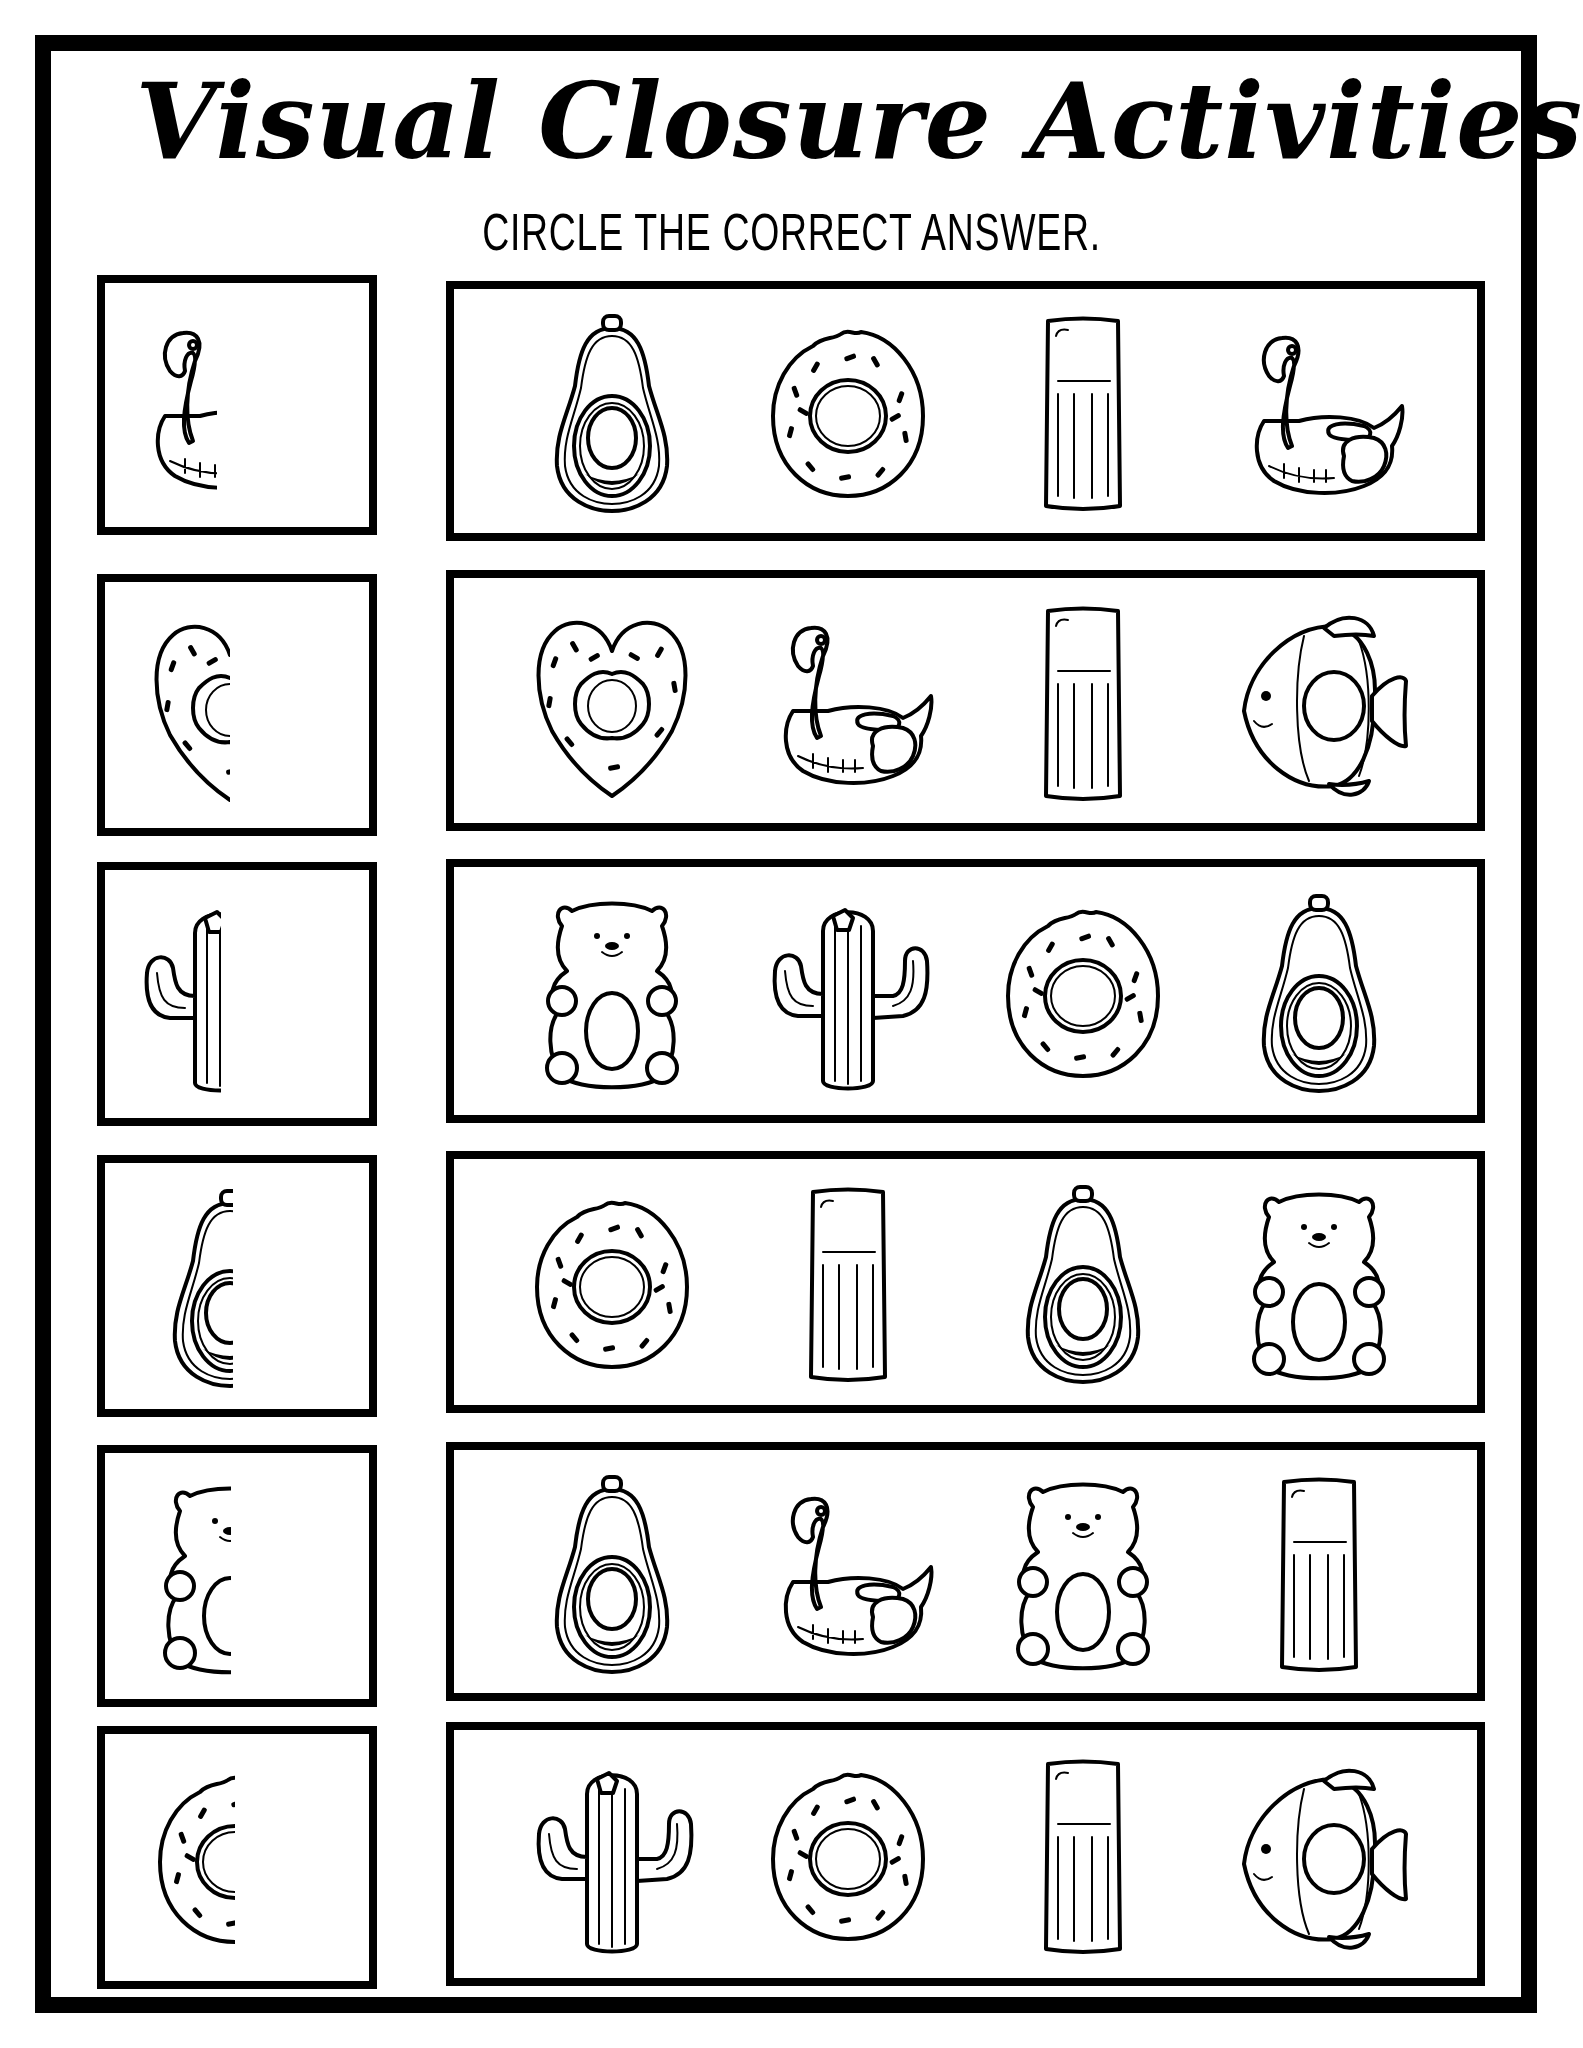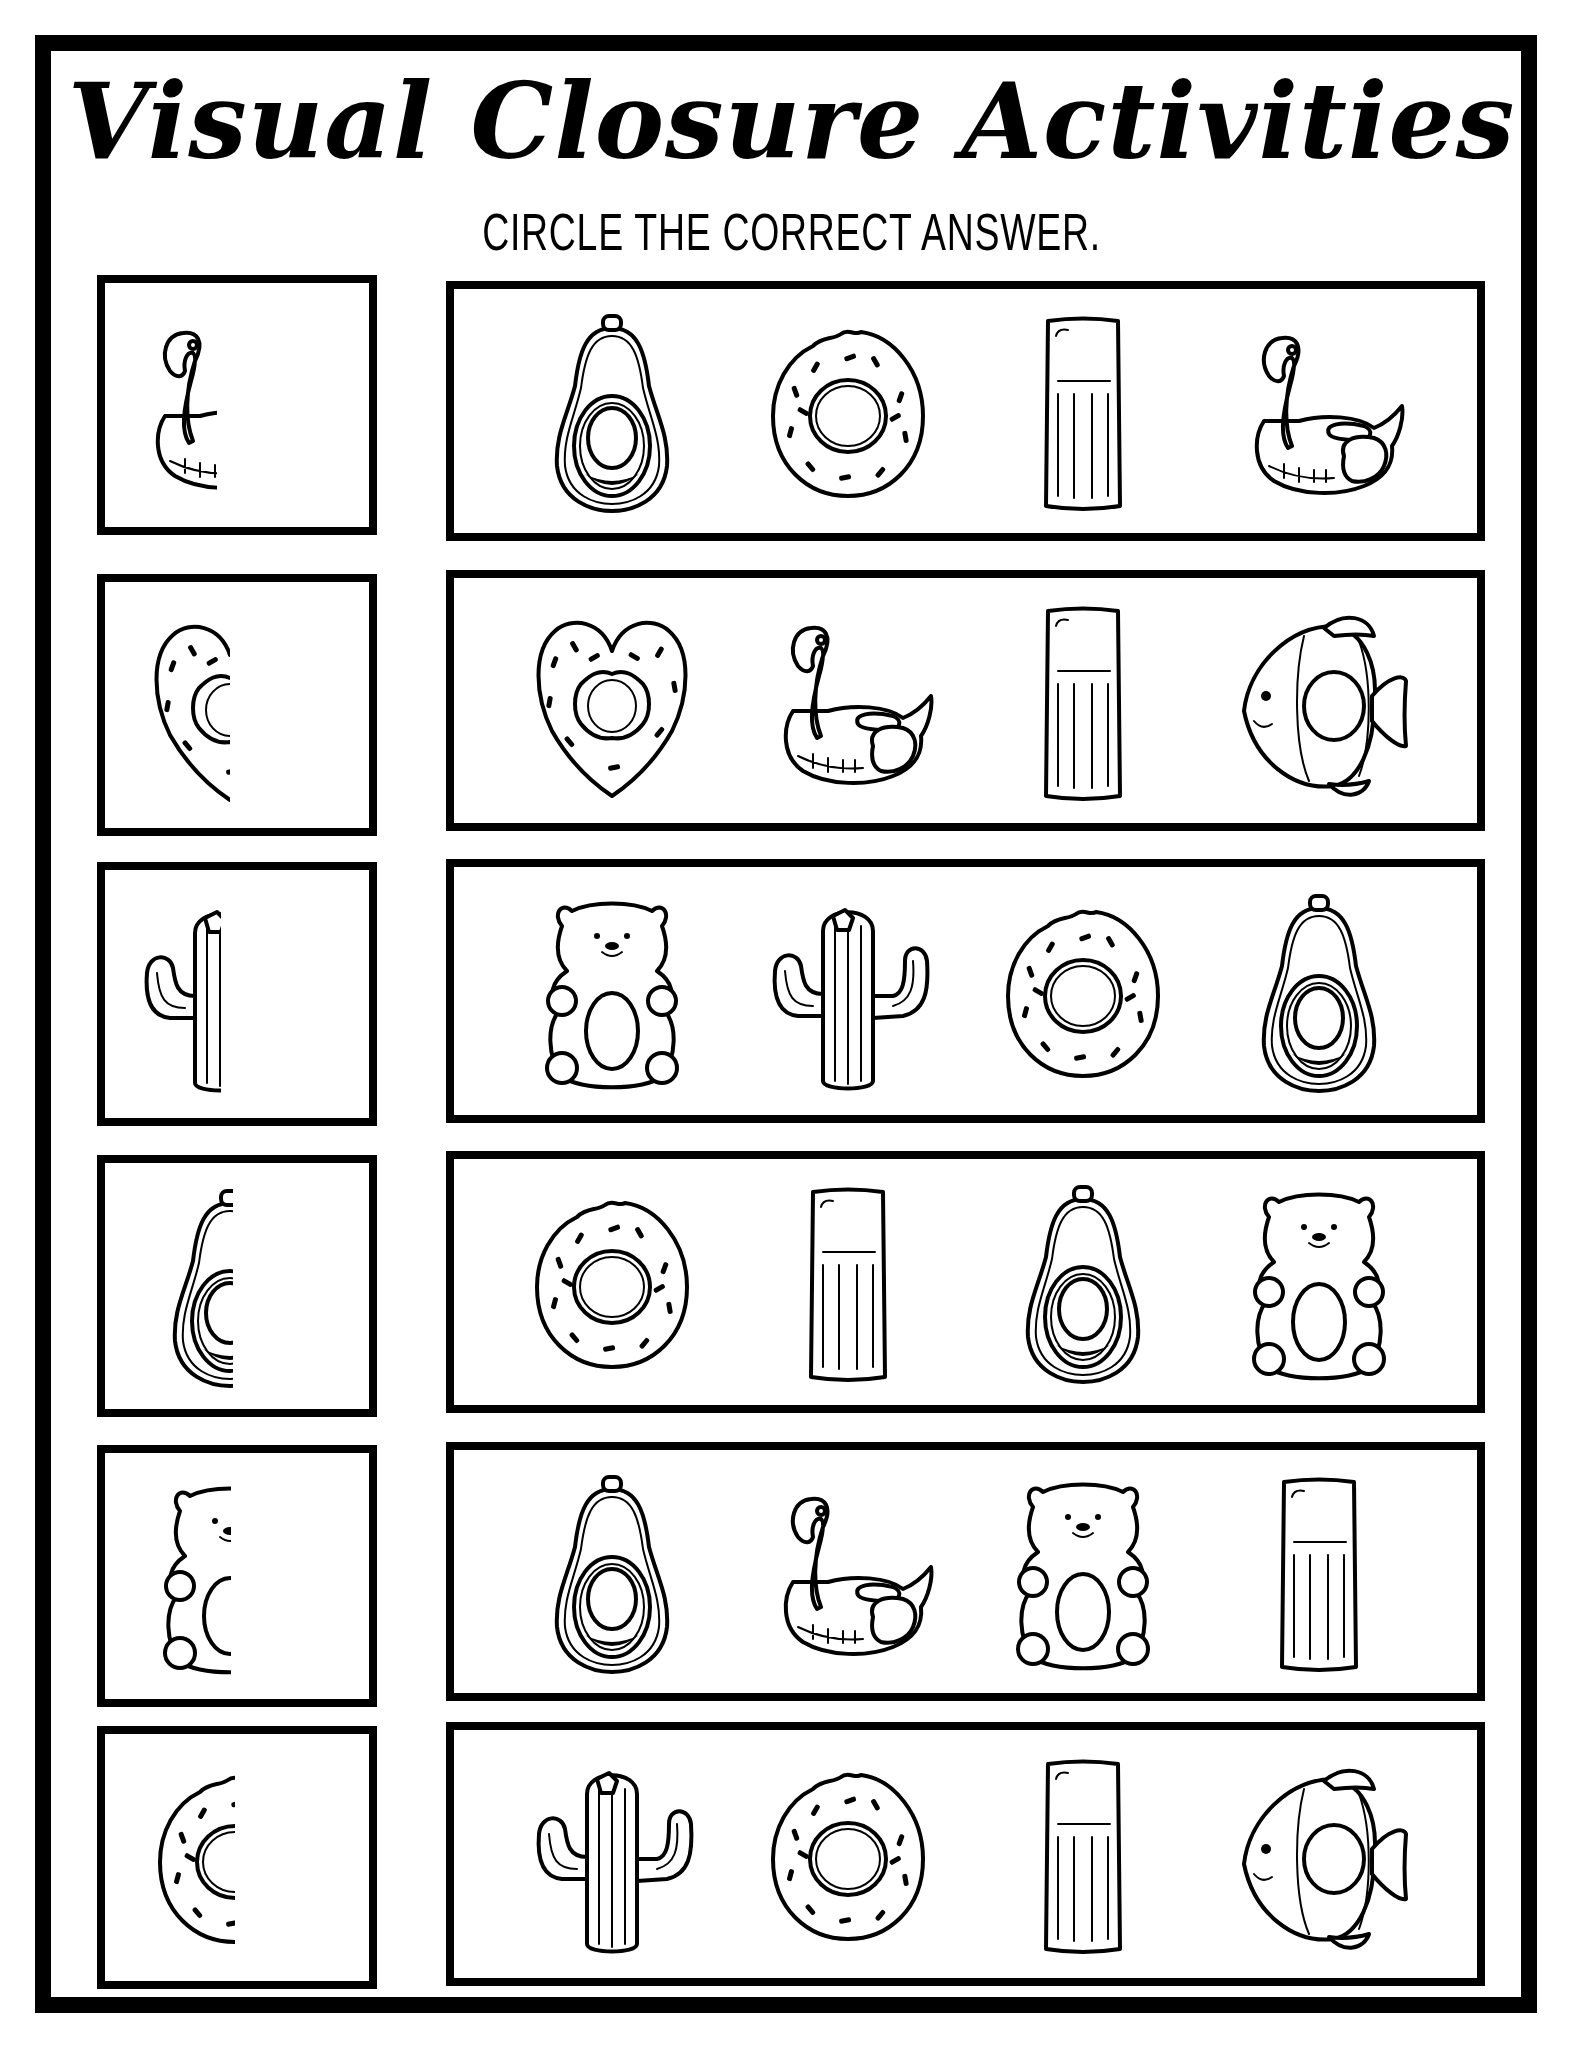--- a/index.html
+++ b/index.html
@@ -1,18 +1,18 @@
 <!DOCTYPE html>
 <html><head>
 <meta charset="utf-8">
 <style>
   html, body { margin:0; padding:0; background:#ffffff; }
   body { width:1583px; height:2048px; position:relative; overflow:hidden; font-family:"DejaVu Sans", sans-serif; }
   .page-frame { position:absolute; left:35px; top:35px; width:1502px; height:1978px; box-sizing:border-box; border:16px solid #000; }
-  .title { position:absolute; left:0; top:62px; width:1583px; text-align:center; font-family:"DejaVu Serif", serif; font-style:italic; font-weight:bold; font-size:104px; line-height:120px; letter-spacing:1px; color:#000; }
+  .title { position:absolute; left:0; top:62px; width:1583px; text-align:right; font-family:"DejaVu Serif", serif; font-style:italic; font-weight:bold; font-size:104px; line-height:120px; letter-spacing:1px; color:#000; }
   .subtitle { position:absolute; left:0; top:205px; width:1583px; text-align:center; font-family:"Liberation Sans Narrow","Liberation Sans", sans-serif; font-size:52px; line-height:54px; color:#000; transform:scaleX(0.72); transform-origin:center; font-weight:normal; letter-spacing:1px; }
   .clue-box { position:absolute; left:97px; width:280px; box-sizing:border-box; border:8px solid #000; background:#fff; overflow:hidden; }
   .answer-box { position:absolute; left:446px; width:1039px; box-sizing:border-box; border:8px solid #000; background:#fff; display:flex; justify-content:space-around; align-items:center; padding:0 40px; }
   .option { width:200px; height:220px; display:flex; align-items:center; justify-content:center; cursor:pointer; }
   .option svg, .clue-art svg { width:190px; height:210px; overflow:visible; }
   .clue-art { position:absolute; left:20px; top:18px; width:190px; height:220px; }
   .clue-mask { position:absolute; top:0; bottom:0; background:#fff; }
   svg .s { fill:#fff; stroke:#000; stroke-width:4; stroke-linejoin:round; stroke-linecap:round; }
   svg .t { fill:none; stroke:#000; stroke-width:2; stroke-linecap:round; }
   svg .d { fill:#000; stroke:none; }

